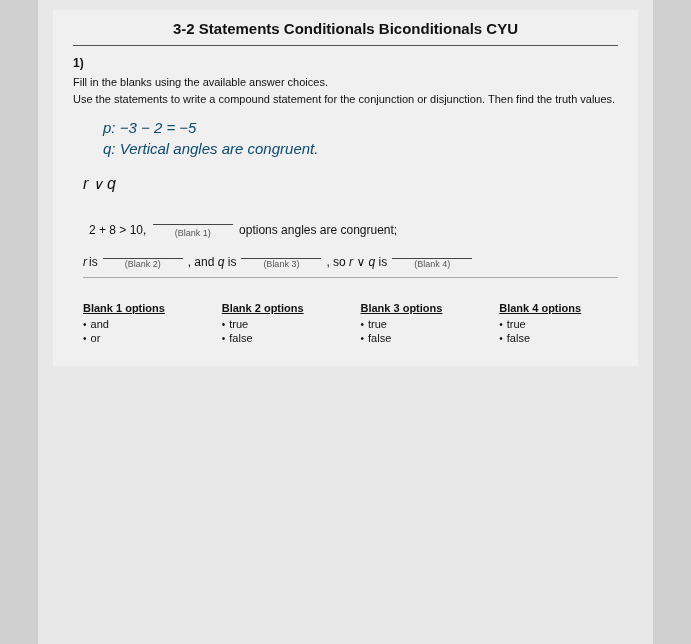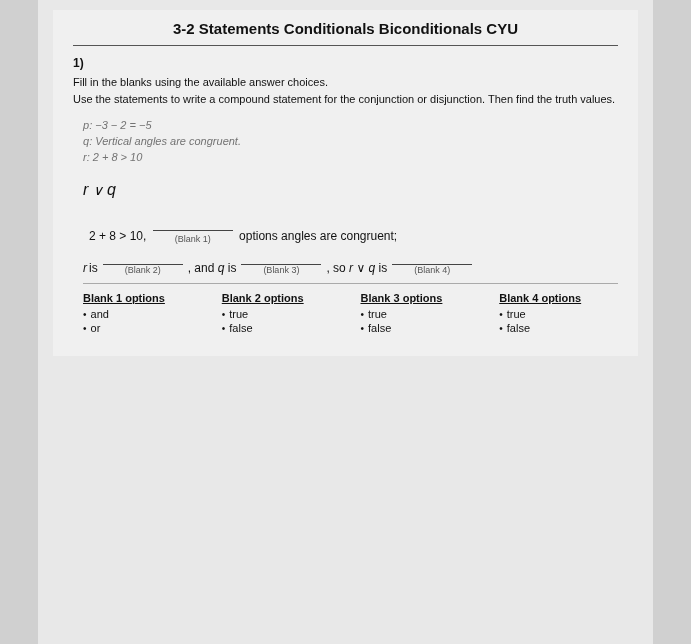--- a/index.html
+++ b/index.html
@@ -52,24 +52,25 @@
     }
 
     .instruction {
       font-size: 11px;
       color: #111;
       margin-bottom: 12px;
       line-height: 1.5;
     }
 
     .statement {
-      font-size: 11px;
-      color: #737373;
+      font-size: 15px;
+      color: #0c4a6e;
       margin-bottom: 4px;
       font-style: italic;
+      margin-left: 20px;
     }
 
     .statements-block {
       margin-bottom: 18px;
       margin-left: 10px;
     }
 
     .rvq-label {
       font-size: 16px;
       font-style: italic;
@@ -110,21 +111,21 @@
       min-width: 80px;
       height: 14px;
     }
 
     .answer-row {
       display: flex;
       margin-top: 8px;
       margin-left: 10px;
       gap: 20px;
       border-top: 1px solid #aaa;
-      padding-top: 8px;
+      padding-top: 24px;
     }
 
     .answer-col {
       flex: 1;
       font-size: 11px;
       color: #111;
     }
 
     .answer-col-header {
       font-weight: bold;
@@ -174,24 +175,20 @@
 
     <div class="statements-block">
       <div class="statement">
         <span style="font-style:italic;">p</span>:
         <span>−3 − 2 = −5</span>
       </div>
       <div class="statement">
         <span style="font-style:italic;">q</span>:
         <span>Vertical angles are congruent.</span>
       </div>
-      <div class="statement">
-        <span style="font-style:italic;">r</span>:
-        <span>2 + 8 &gt; 10</span>
-      </div>
     </div>
 
     <div class="rvq-label">
       <span style="font-style:italic;">r</span>
       <span class="vee"> ∨ </span>
       <span style="font-style:italic;">q</span>
     </div>
 
     <div class="fill-line">
       <span>2 + 8 &gt; 10,</span>

